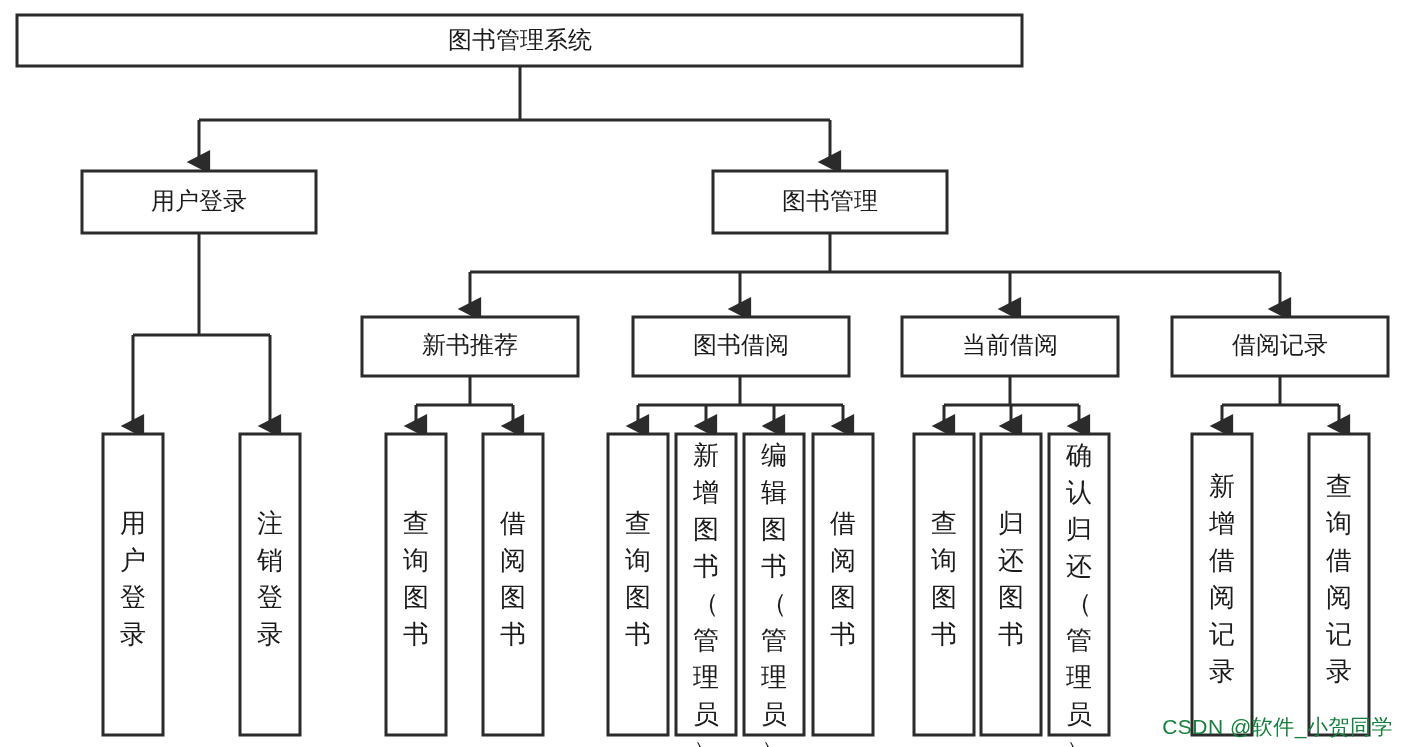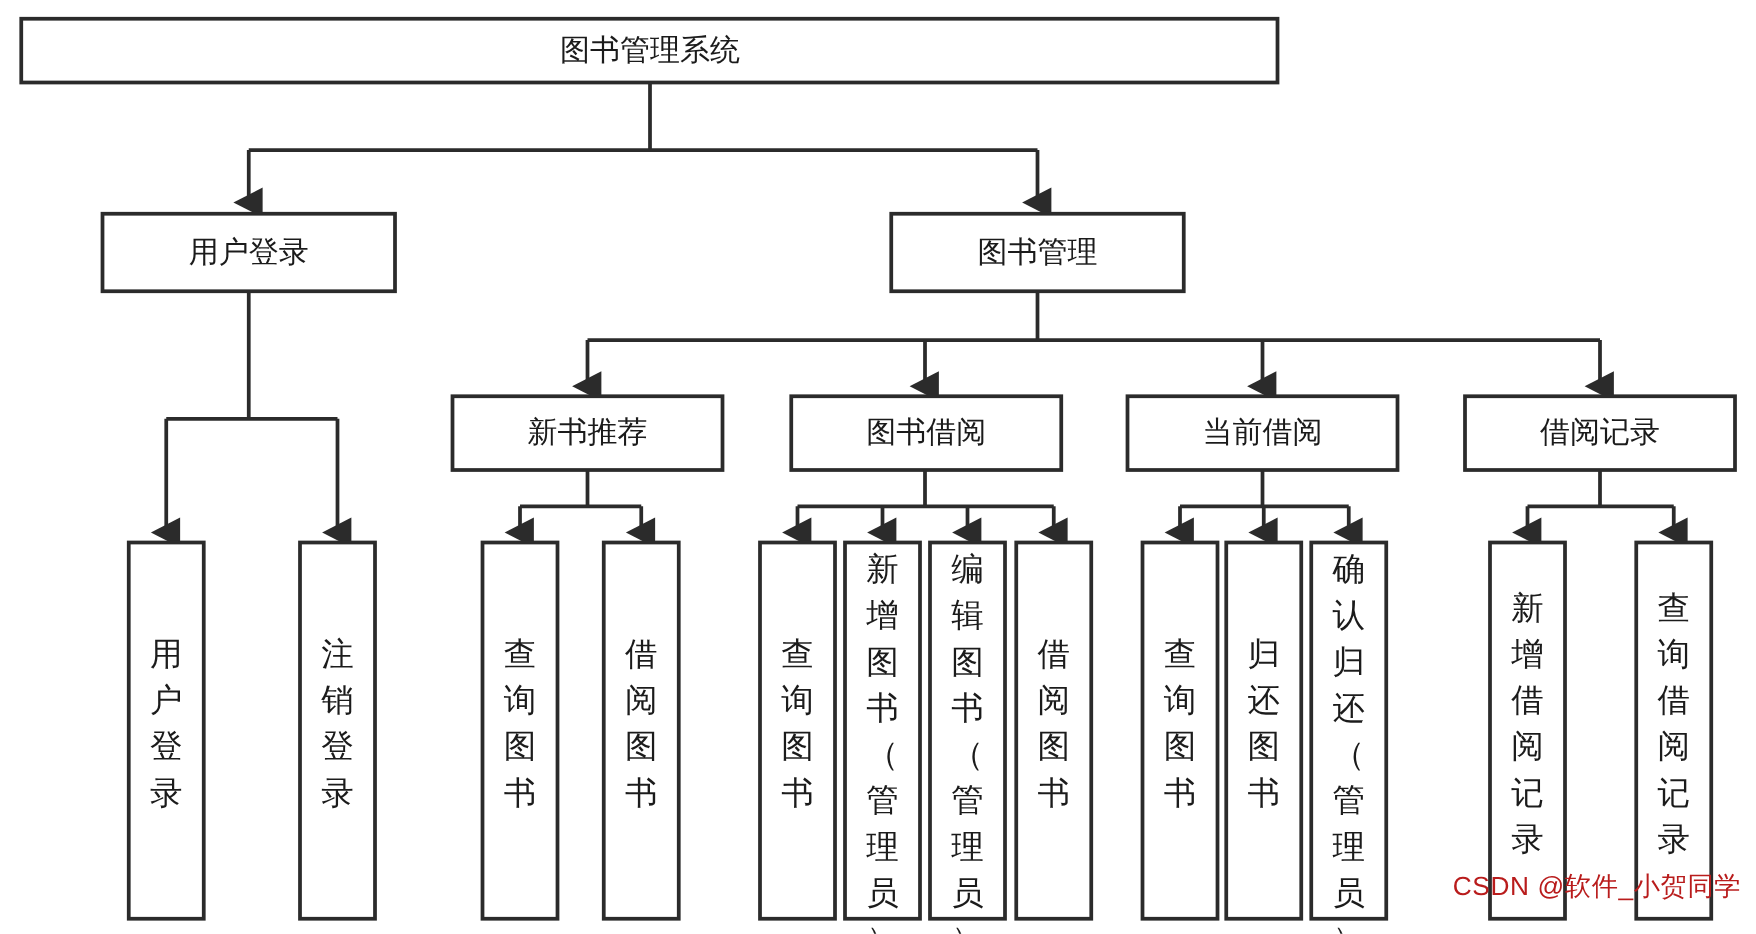--- a/index.html
+++ b/index.html
@@ -13,23 +13,23 @@
   .link{stroke:#2b2b2b;stroke-width:3;fill:none;stroke-linecap:butt;}
   .node-label{
     font-family:"Liberation Sans","DejaVu Sans",sans-serif;
     font-size:24px;fill:#1b1b1b;text-anchor:middle;dominant-baseline:middle;
   }
   .leaf-label{
     font-family:"Liberation Sans","DejaVu Sans",sans-serif;
     font-size:26px;fill:#1b1b1b;text-anchor:middle;
   }
   .watermark{
-    position:absolute;right:12px;bottom:24px;
+    position:absolute;right:12px;bottom:6px;
     font-family:"Liberation Sans","DejaVu Sans",sans-serif;
-    font-size:21px;color:#b91c1c;white-space:nowrap;
+    font-size:21px;color:#15803d;white-space:nowrap;
     letter-spacing:0.5px;pointer-events:none;
   }
 </style>
 </head>
 <body>
 
 <svg id="diagram" viewBox="0 0 1405 747" xmlns="http://www.w3.org/2000/svg">
   <defs>
     <marker id="arrowhead" markerWidth="9" markerHeight="9" refX="4.5" refY="4.5" orient="auto" markerUnits="strokeWidth">
       <path d="M0.5,0.8 L8.5,0.8 L4.5,8.6 Z" fill="#2b2b2b"></path>

